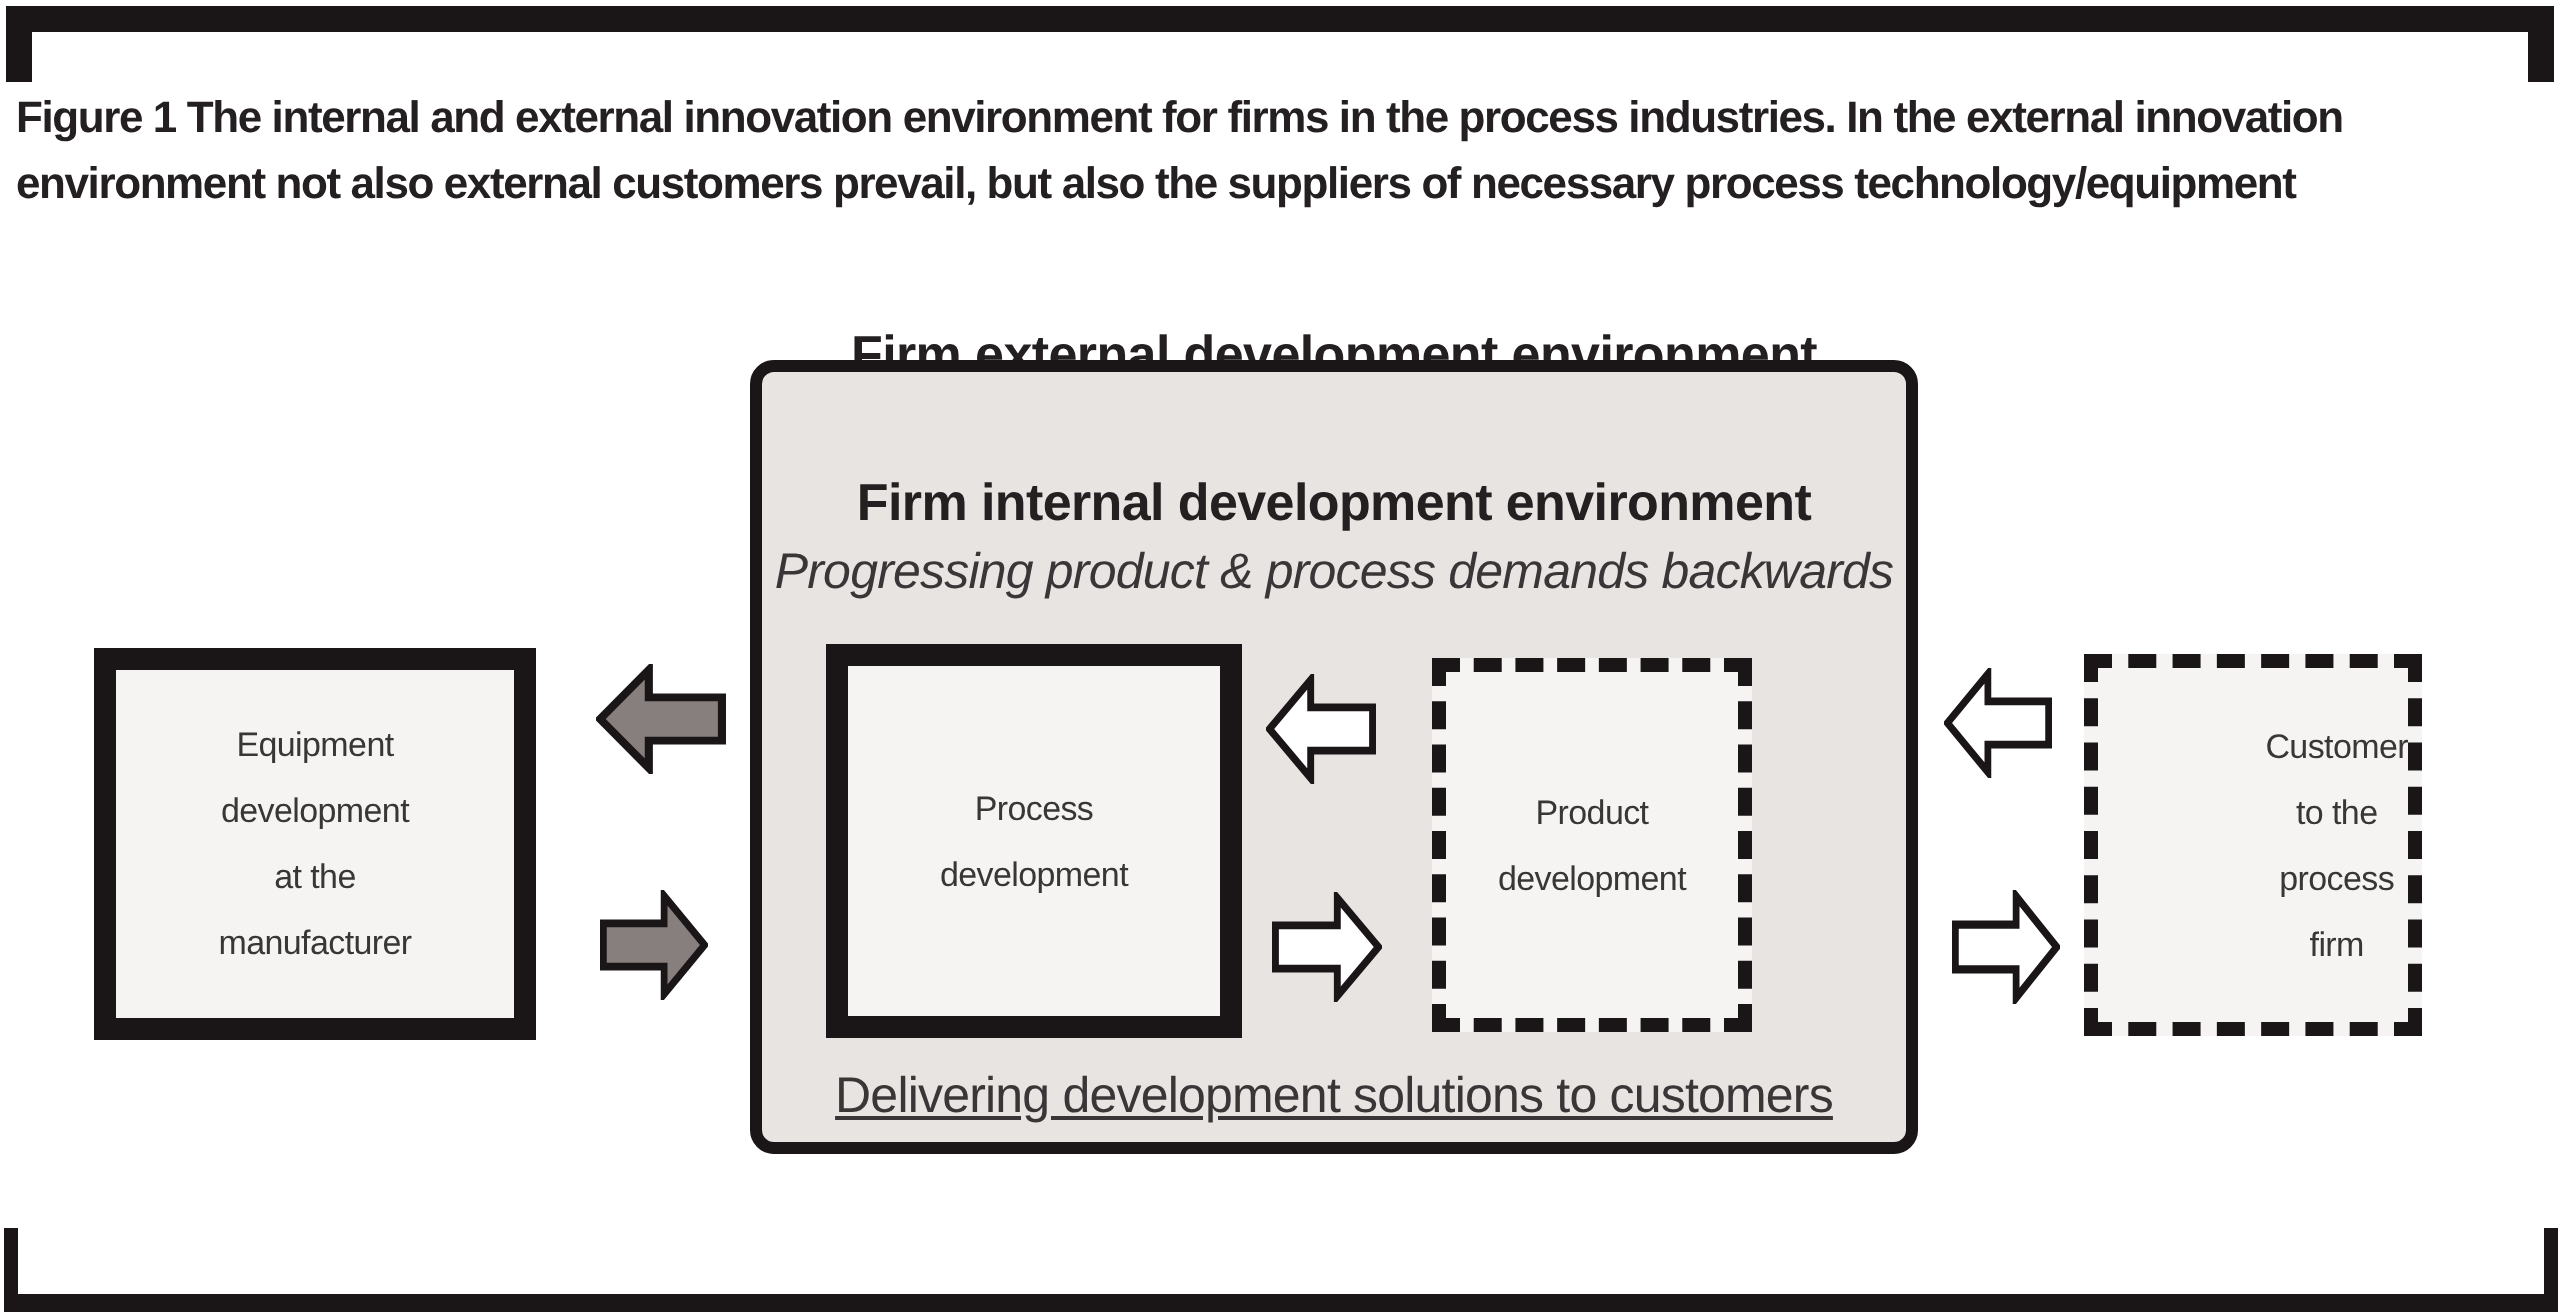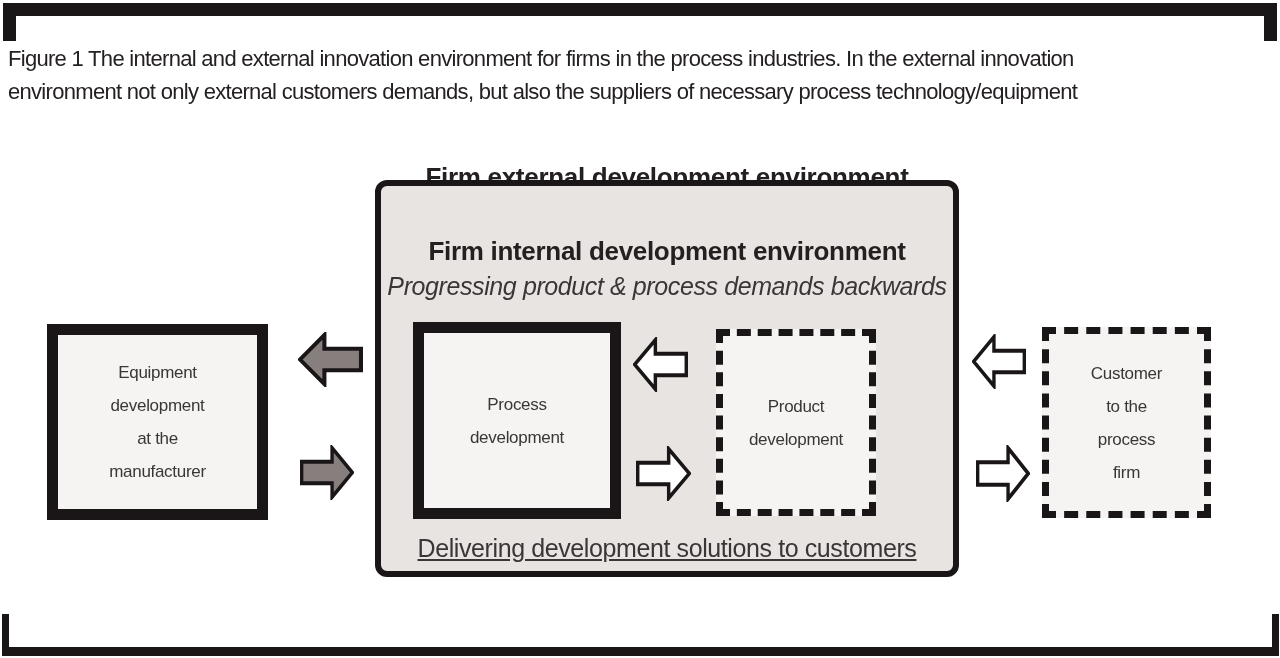--- a/index.html
+++ b/index.html
@@ -24,21 +24,21 @@
     width: 1277px; height: 42px; box-sizing: border-box;
     border-bottom: 9px solid var(--line-black);
     border-left: 7px solid var(--line-black);
     border-right: 7px solid var(--line-black);
   }
 
   
   .caption {
     position: absolute; left: 8px; top: 42px;
     color: var(--text-dark);
-    font-weight: normal; font-size: 22px; line-height: 33px;
+    font-weight: bold; font-size: 22px; line-height: 33px;
     letter-spacing: -0.7px; white-space: nowrap;
   }
 
   
   .ext-title, .int-title {
     color: var(--text-dark);
     font-weight: bold; font-size: 26px;
     text-align: center; letter-spacing: -0.3px; margin-top: 36px;
   }
   .ext-title { position: absolute; left: 375px; top: 126px; width: 584px; }
@@ -68,21 +68,21 @@
     text-align: center;
     color: var(--text-body); font-size: 17px; line-height: 33px;
     letter-spacing: -0.3px;
   }
   .node span { white-space: pre-line; }
   .node.solid  { border: 11px solid var(--line-black); }
   .node.dashed { border: 7px dashed var(--line-black); }
   .node-equipment { left: 47px;   top: 324px; width: 221px; height: 196px; }
   .node-process   { left: 413px;  top: 322px; width: 208px; height: 197px; }
   .node-product   { left: 716px;  top: 329px; width: 160px; height: 187px; }
-  .node-customer  { left: 1042px; top: 327px; width: 169px; height: 191px; }
+  .node-customer  { left: 1042px; top: 327px; width: 169px; height: 191px; justify-content: flex-end; }
 
   
   .arrow { position: absolute; }
   .arrow polygon { stroke: var(--line-black); stroke-width: 4; stroke-linejoin: miter; }
   .arrow.gray  polygon { fill: var(--arrow-gray); }
   .arrow.white polygon { fill: #ffffff; }
   .a1 { left: 298px; top: 332px; width: 65px; height: 55px; }
   .a2 { left: 300px; top: 445px; width: 54px; height: 55px; }
   .a3 { left: 633px; top: 337px; width: 55px; height: 55px; }
   .a4 { left: 636px; top: 446px; width: 55px; height: 55px; }
@@ -91,21 +91,21 @@
 </style>
 </head>
 <body>
 
 <div class="stage">
 
   <div class="bracket-top"></div>
 
   <div class="caption">
     <div>Figure 1 The internal and external innovation environment for firms in the process industries. In the external innovation</div>
-    <div>environment not only external customers demands, but also the suppliers of necessary process technology/equipment</div>
+    <div>environment not also external customers prevail, but also the suppliers of necessary process technology/equipment</div>
   </div>
 
   <div class="ext-title">Firm external development environment</div>
 
   <div class="panel">
     <div class="int-title">Firm internal development environment</div>
     <div class="flow-label flow-top">Progressing product &amp; process demands backwards</div>
     <div class="flow-label flow-bottom">Delivering development solutions to customers</div>
   </div>
 

